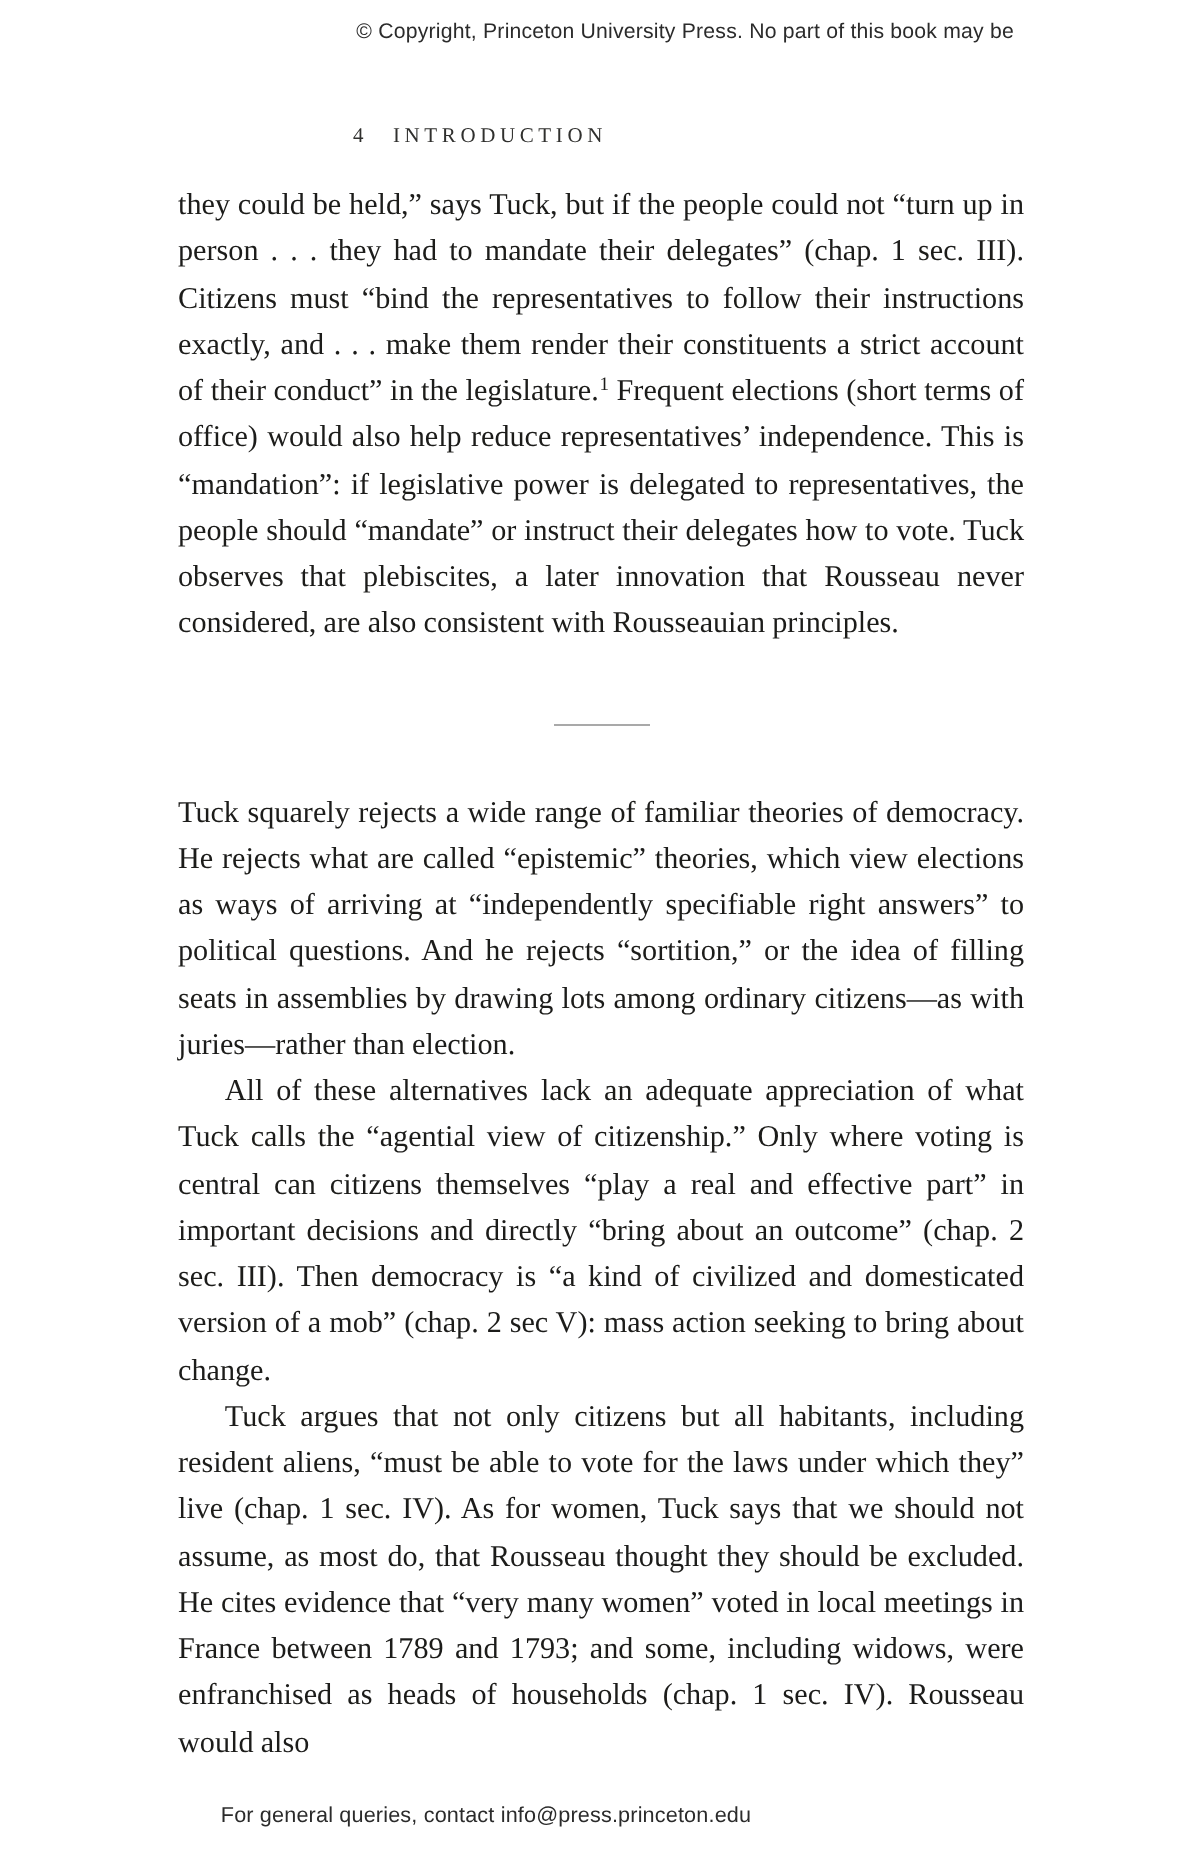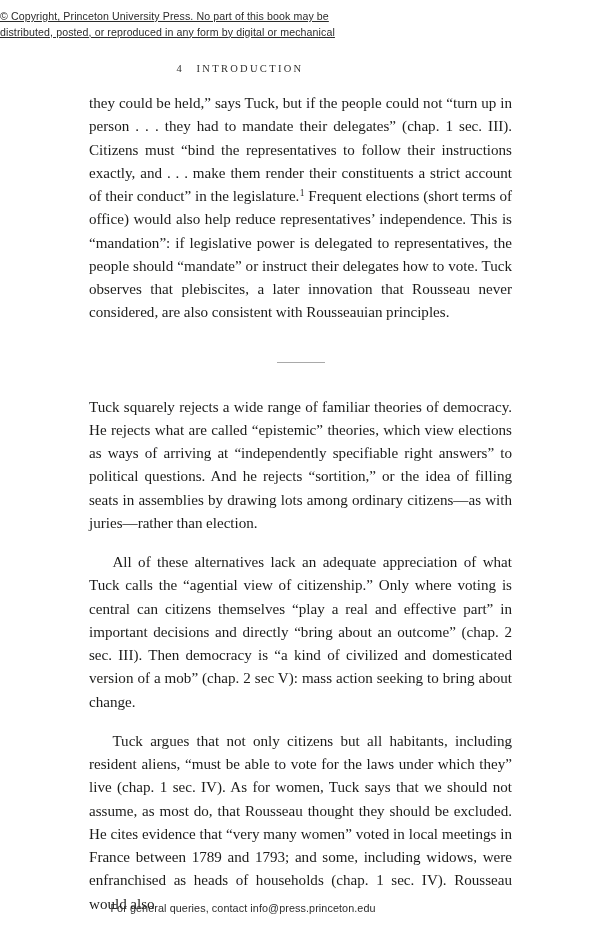--- a/index.html
+++ b/index.html
@@ -16,27 +16,26 @@
     color: #1a1a1a;
     -webkit-font-smoothing: antialiased;
   }
 
   
   #copyright-notice {
     position: absolute;
     top: 9px;
     left: 0;
     width: 507px;
-    text-align: left;
+    text-align: right;
     font-family: "Liberation Sans", sans-serif;
     font-size: 10.6px;
     line-height: 15.6px;
     color: #2b2b2b;
     letter-spacing: 0.01em;
-    text-decoration: underline;
   }
   #copyright-notice .cline { display: block; white-space: nowrap; }
 
   
   #running-head {
     position: absolute;
     top: 62px;
     left: 0;
     width: 480px;
     text-align: center;
@@ -60,21 +59,21 @@
   .para {
     margin: 0;
     font-size: 15.1px;
     line-height: 23.25px;
     text-align: justify;
     text-justify: inter-word;
     color: #1c1c1a;
     hyphens: none;
     word-spacing: -0.01em;
   }
-  .para.indent { text-indent: 1.55em; margin-top: 16px; }
+  .para.indent { text-indent: 1.55em; }
 
   .ital { }
   sup.fn {
     font-size: 0.63em;
     vertical-align: 0.48em;
     line-height: 0;
     margin-left: 0.04em;
   }
 
   
@@ -108,21 +107,20 @@
     line-height: 15px;
     color: #2b2b2b;
     letter-spacing: 0.008em;
   }
 </style>
 </head>
 <body>
 
 <div id="copyright-notice">
   <span class="cline">© Copyright, Princeton University Press. No part of this book may be</span>
-  <span class="cline">distributed, posted, or reproduced in any form by digital or mechanical</span>
 </div>
 
 <div id="running-head">
   <span class="folio">4</span><span class="chapter">INTRODUCTION</span>
 </div>
 
 <div id="text-block">
 
   <p class="para"><span>they could be held,” says Tuck, but if the people could not “turn up in person . . . they had to </span><span class="ital">mandate</span><span> their delegates” (chap. 1 sec. III). Citizens must “bind the representatives to follow their instructions exactly, and . . . make them render their constituents a strict account of their conduct” in the legislature.</span><sup class="fn">1</sup><span> Frequent elections (short terms of office) would also help reduce representatives’ independence. This is “mandation”: if legislative power is delegated to representatives, the people should “mandate” or instruct their delegates how to vote. Tuck observes that plebiscites, a later innovation that Rousseau never considered, are also consistent with Rousseauian principles.</span></p>
 

